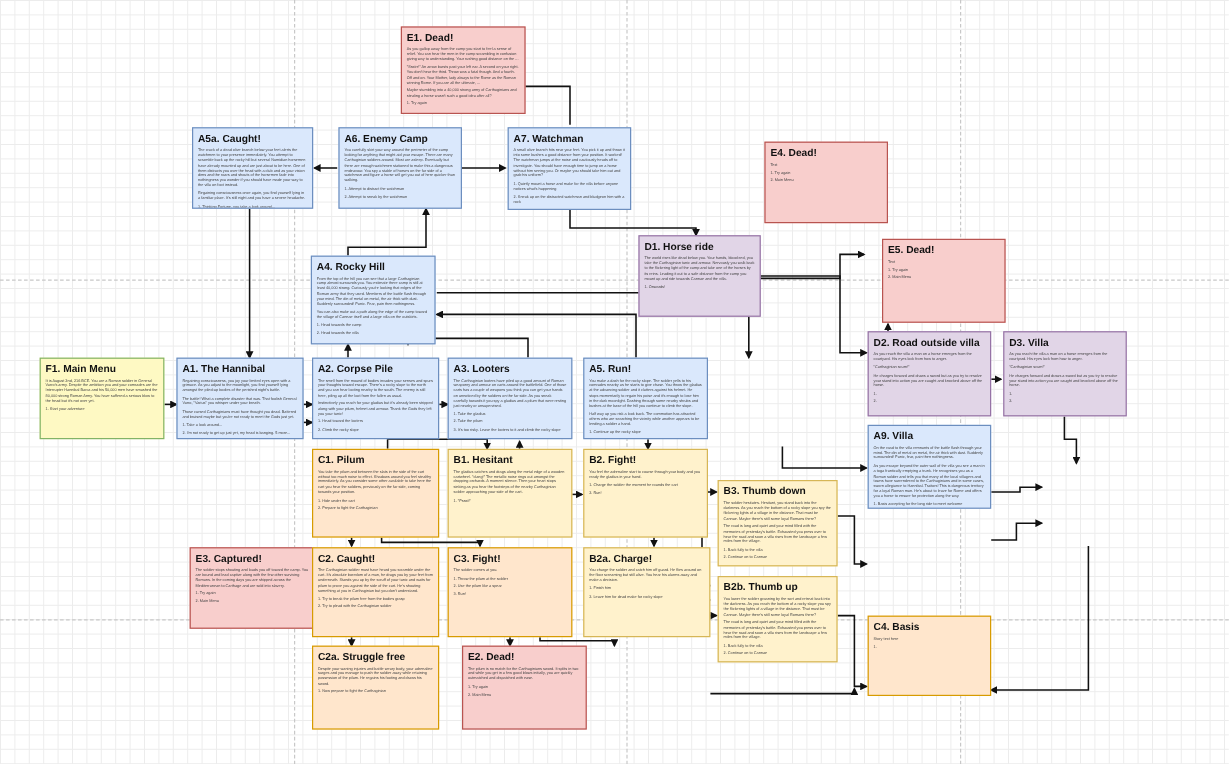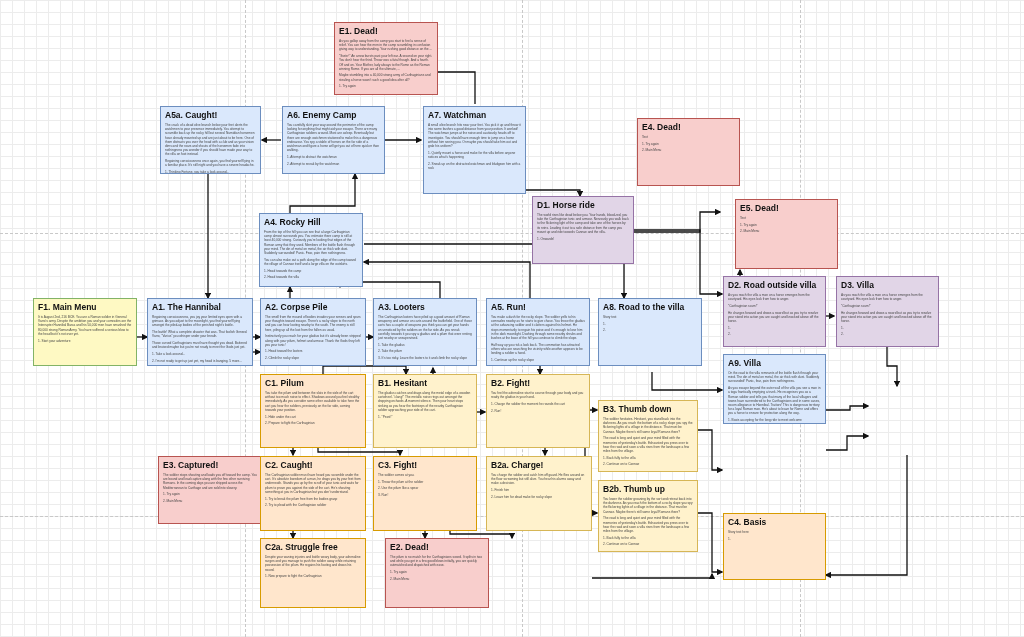--- a/index.html
+++ b/index.html
@@ -111,21 +111,21 @@
 
   <div class="node blue" style="left:282px;top:106px;width:103px;height:68px">
     <div class="title">A6. Enemy Camp</div>
     <div class="body">
       <p>You carefully skirt your way around the perimeter of the camp looking for anything that might aid your escape. There are many Carthaginian soldiers around. Most are asleep. Eventually but there are enough watchmen stationed to make this a dangerous endeavour. You spy a stable of horses on the far side of a watchman and figure a horse will get you out of here quicker than walking.</p>
       <p>1. Attempt to distract the watchman</p>
       <p>2. Attempt to sneak by the watchman</p>
     </div>
   </div>
 
-  <div class="node blue" style="left:423px;top:106px;width:103px;height:88px">
+  <div class="node blue" style="left:423px;top:106px;width:103px;height:69px">
     <div class="title">A7. Watchman</div>
     <div class="body">
       <p>A small olive branch hits near your feet. You pick it up and throw it into some bushes a good distance from your position. It worked! The watchman jumps at the noise and cautiously heads off to investigate. You should have enough time to jump on a horse without him seeing you. Or maybe you should take him out and grab his uniform?</p>
       <p>1. Quietly mount a horse and make for the villa before anyone notices what's happening</p>
       <p>2. Sneak up on the distracted watchman and bludgeon him with a rock</p>
     </div>
   </div>
 
   <div class="node red" style="left:625px;top:118px;width:103px;height:68px">
     <div class="title">E4. Dead!</div>
@@ -226,28 +226,20 @@
 
   <div class="node blue" style="left:486px;top:298px;width:104px;height:68px">
     <div class="title">A5. Run!</div>
     <div class="body">
       <p>You make a dash for the rocky slope. The soldier yells to his comrades nearby as he starts to give chase. You throw the gladius at the advancing soldier and it clatters against his helmet. He stops momentarily to regain his poise and it's enough to lose him in the dark moonlight. Dashing through some nearby shrubs and bushes at the base of the hill you continue to climb the slope.</p>
       <p>Half way up you risk a look back. The commotion has attracted others who are searching the vicinity while another appears to be lending a soldier a hand.</p>
       <p>1. Continue up the rocky slope</p>
     </div>
   </div>
 
-  <div class="node blue" style="left:598px;top:298px;width:104px;height:68px">
-    <div class="title">A8. Road to the villa</div>
-    <div class="body">
-      <p>Story text</p>
-      <p>1.</p>
-      <p>2.</p>
-    </div>
-  </div>
 
   <div class="node blue" style="left:723px;top:354px;width:103px;height:70px">
     <div class="title">A9. Villa</div>
     <div class="body">
       <p>On the road to the villa remnants of the battle flash through your mind. The din of metal on metal, the air thick with dust. Suddenly surrounded! Panic, fear, pain then nothingness.</p>
       <p>As you escape beyond the outer wall of the villa you see a man in a toga frantically emptying a trunk. He recognises you as a Roman soldier and tells you that many of the local villagers and towns have surrendered to the Carthaginians and in some cases, sworn allegiance to Hannibal. Traitors! This is dangerous territory for a loyal Roman man. He's about to leave for Rome and offers you a horse to ensure for protection along the way.</p>
       <p>1. Basis accepting for the long ride to meet welcome</p>
     </div>
   </div>
 

